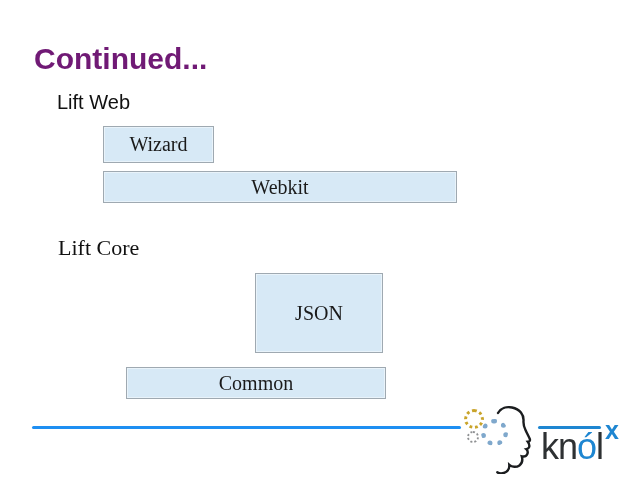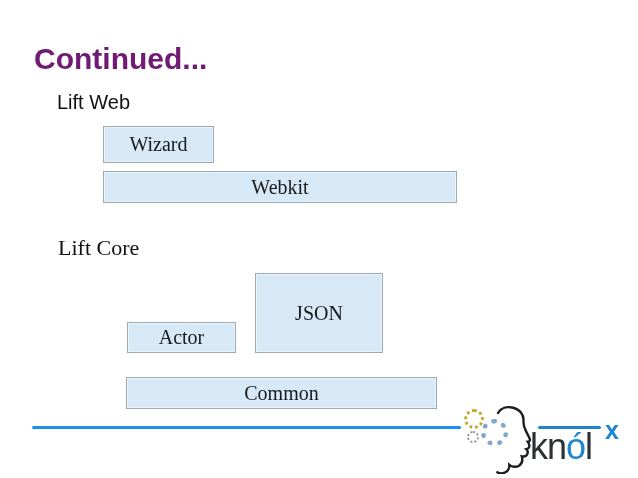--- a/index.html
+++ b/index.html
@@ -27,37 +27,37 @@
     font-family:"Liberation Serif", serif;
     font-size:20px;color:#1a1a1a;
     box-sizing:border-box;
   }
   .b-wizard   {left:103px;top:126px;width:111px;height:37px;}
   .b-testkit  {left:303px;top:125px;width:154px;height:37px;}
   .b-webkit   {left:103px;top:171px;width:354px;height:32px;}
   .b-utilities{left:126px;top:271px;width:111px;height:36px;}
   .b-json     {left:255px;top:273px;width:128px;height:80px;align-items:center;}
   .b-actor    {left:127px;top:322px;width:109px;height:31px;}
-  .b-common   {left:126px;top:377px;width:311px;height:32px;font-family:Liberation Serif, serif;}
+  .b-common   {left:126px;top:367px;width:260px;height:32px;font-family:Liberation Serif, serif;}
 
   .divider{
     position:absolute;left:32px;top:426px;width:429px;height:3px;
     background:#1E8FF2;border-radius:2px;
   }
   
   .gear{position:absolute;border-radius:50%;box-sizing:border-box;background:transparent;}
   .gear-yellow{left:464px;top:409px;width:20px;height:20px;border:3.5px dotted #C9A42A;}
   .gear-gray  {left:467px;top:431px;width:12px;height:12px;border:2.5px dotted #8F9193;}
   .gear-blue  {left:481px;top:419px;width:27px;height:27px;border:5px dotted #7FA8CC;}
   .head-svg{position:absolute;left:487px;top:406px;width:46px;height:68px;}
   .logo-word{
     position:absolute;left:530px;top:429px;
     font-size:36px;line-height:1;letter-spacing:-1px;
     font-family:"Liberation Sans",sans-serif;font-weight:400;
-    color:#2E3133;white-space:nowrap;
+    color:#2E3133;white-space:nowrap;padding-left:11px;
   }
   .logo-word .o-blue{color:#1E86D1;}
   .logo-overline{
     position:absolute;left:538px;top:426px;width:63px;height:3px;
     background:#1E86D1;border-radius:2px;
   }
   .logo-sup{
     position:absolute;left:605px;top:418px;
     font-size:25px;font-weight:700;color:#1E86D1;line-height:1;
     font-family:"Liberation Sans",sans-serif;
@@ -76,23 +76,20 @@
     <span>Wizard</span>
   </div>
   <div class="box b-webkit">
     <span>Webkit</span>
   </div>
 
   <div class="section-label label-core">Lift Core</div>
 
   <div class="box b-json">
     <span>JSON</span>
-  </div>
-  <div class="box b-actor">
-    <span>Actor</span>
   </div>
   <div class="box b-common">
     <span>Common</span>
   </div>
 
   <div class="divider"></div>
 
   <div class="gear gear-yellow"></div>
   <div class="gear gear-gray"></div>
   <div class="gear gear-blue"></div>

